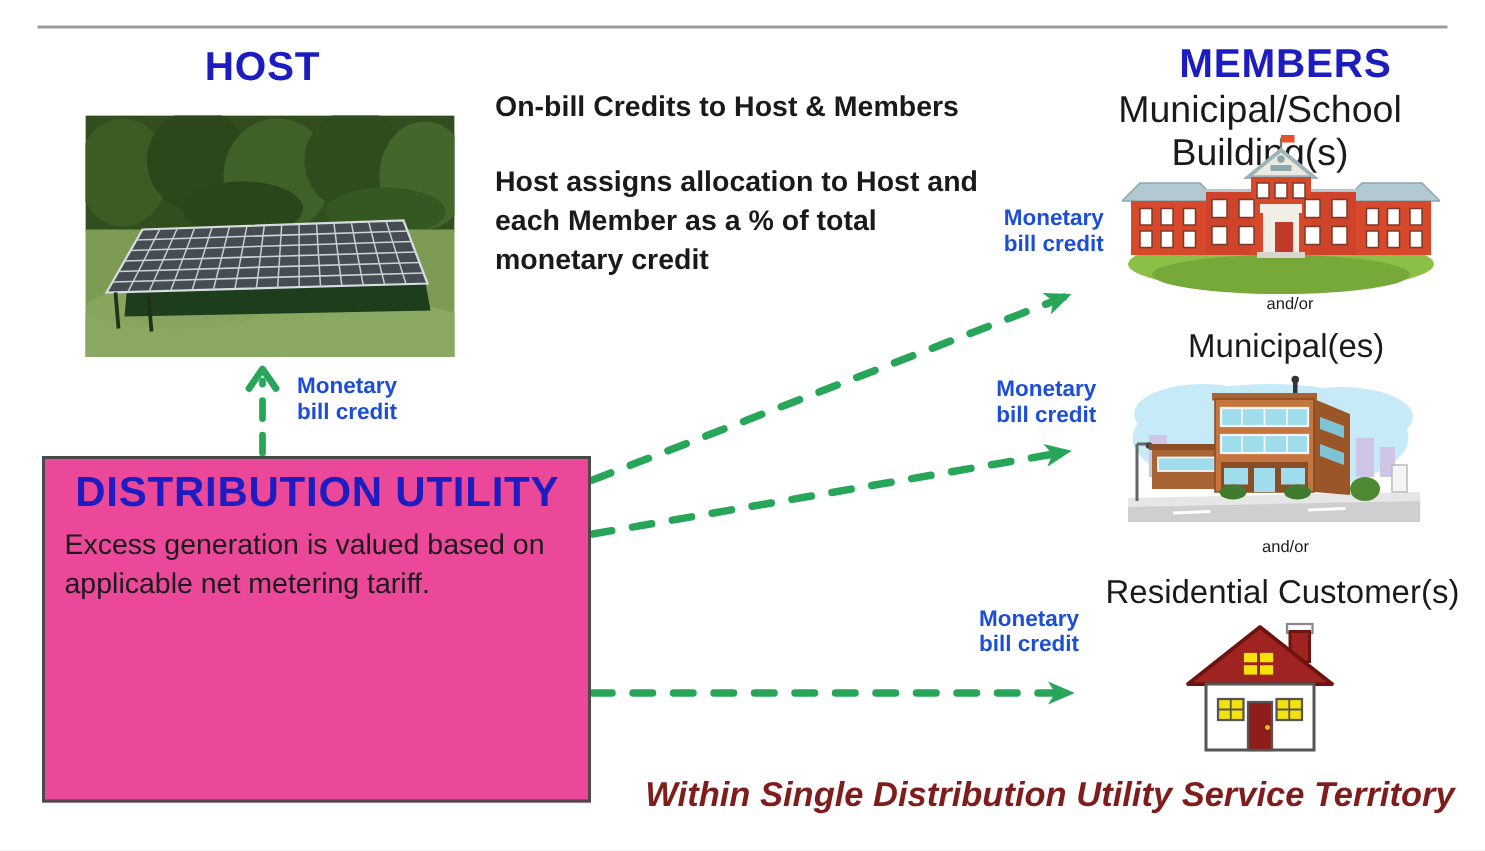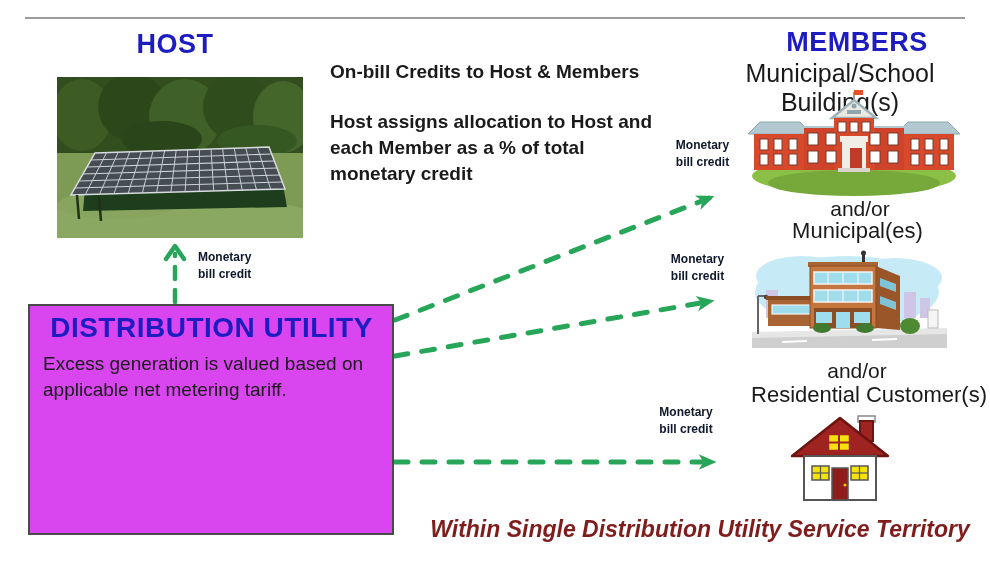--- a/index.html
+++ b/index.html
@@ -11,33 +11,33 @@
   .abs{position:absolute;}
   .preline{white-space:pre-line;}
   .topline{left:25px;top:17px;width:940px;height:2px;background:#9b9b9b;}
   .title-blue{color:#1c1cc0;font-weight:bold;font-size:27px;text-align:center;letter-spacing:.5px;}
   .host-title{left:95px;top:29px;width:160px;}
   .members-title{left:772px;top:27px;width:170px;}
   .photo{left:57px;top:77px;width:246px;height:161px;}
   .center-heading{left:330px;top:61px;width:345px;font-size:19px;font-weight:bold;}
   .center-body{left:330px;top:109px;width:360px;font-size:19px;font-weight:bold;line-height:26px;}
   .municipal{left:690px;top:59px;width:300px;font-size:25px;text-align:center;}
-  .andor{font-size:21px;text-align:center;}
+  .andor{font-size:11px;text-align:center;}
   .andor-1{left:815px;top:197px;width:90px;}
   .andor-2{left:812px;top:359px;width:90px;}
   .business-label{left:775px;top:218px;width:165px;font-size:22px;text-align:center;}
-  .residential-label{left:737px;top:382px;width:250px;font-size:22px;text-align:right;}
-  .green-label{color:#0f172a;font-size:12px;font-weight:bold;line-height:17px;text-align:center;}
+  .residential-label{left:737px;top:382px;width:250px;font-size:22px;text-align:left;}
+  .green-label{color:#1d4ed8;font-size:15px;font-weight:bold;line-height:17px;text-align:center;}
   .lbl-host{left:198px;top:249px;width:80px;text-align:left;}
   .lbl-school{left:660px;top:137px;width:85px;}
   .lbl-business{left:655px;top:251px;width:85px;}
   .lbl-residential{left:645px;top:404px;width:82px;}
   .ubox{
     left:28px;top:304px;width:337px;height:213px;border:2px solid #4a4a4a;
-    background:#d946ef;padding:4px 12px 10px 13px;z-index:2;
+    background:#ec4899;padding:4px 12px 10px 13px;z-index:2;
   }
   .ubox-title{font-size:28px;text-align:center;margin-top:2px;}
   .ubox-para{font-size:19px;line-height:26px;margin-top:7px;}
   .ubox-para2{margin-top:26px;}
   .bold{font-weight:bold;display:block;}
   .rest{display:block;}
   .footer{
     left:425px;top:516px;width:550px;font-size:23px;font-weight:bold;font-style:italic;
     text-align:center;color:#7f1d1d;
   }

